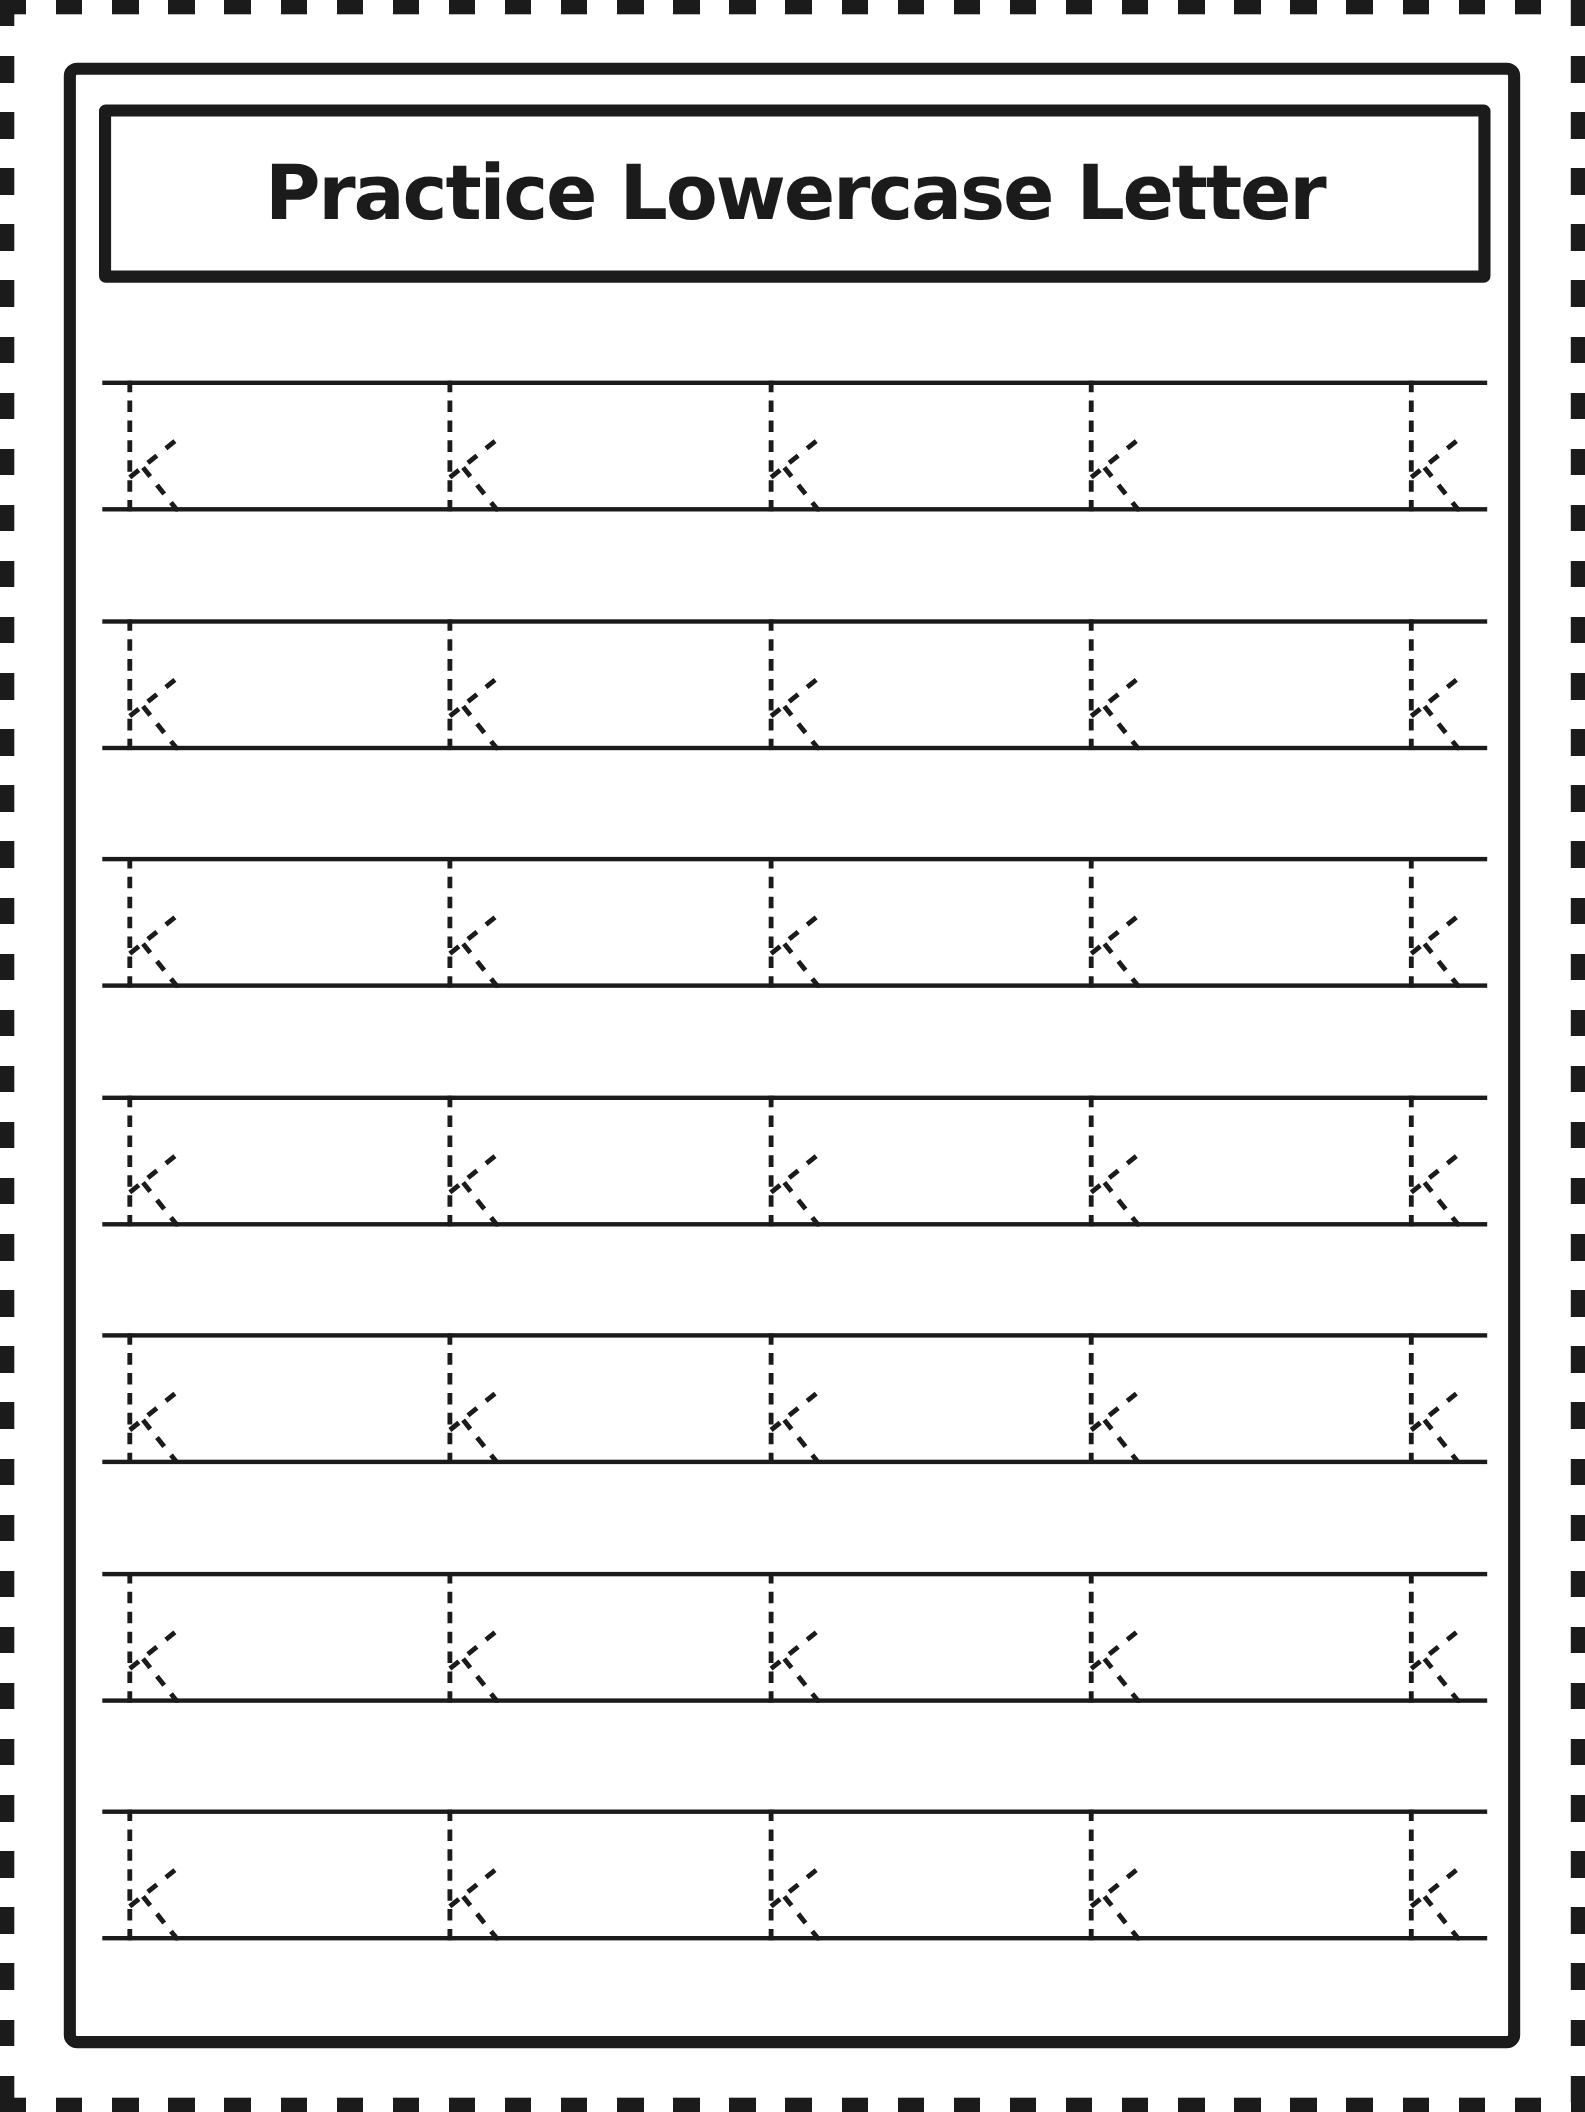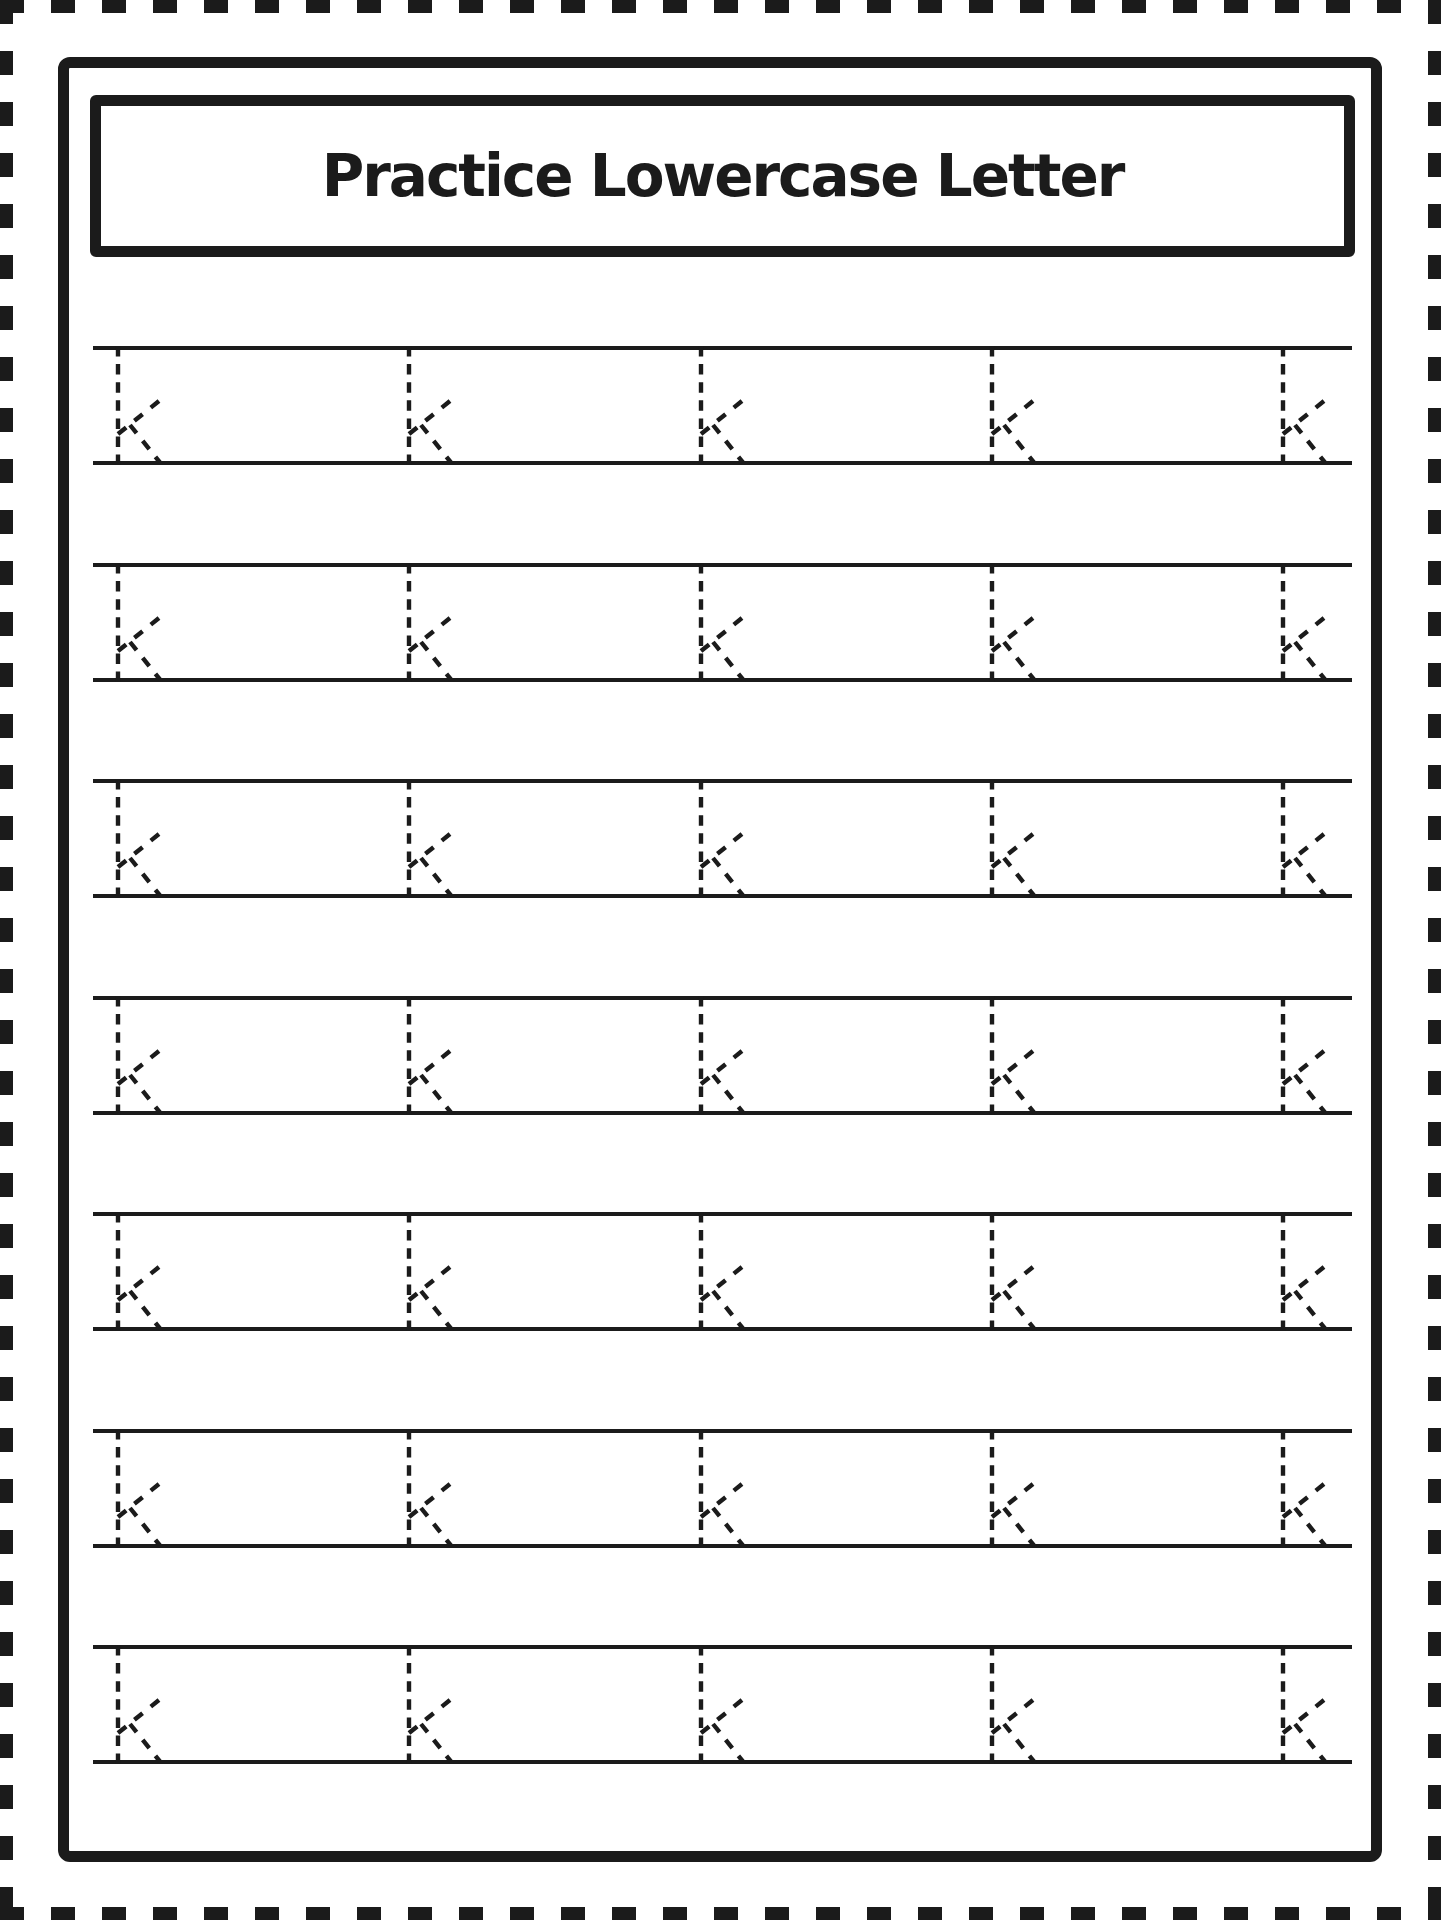--- a/index.html
+++ b/index.html
@@ -29,21 +29,21 @@
     box-sizing:border-box; border:11px solid var(--ink); border-radius:12px;
   }
   
   .title-box {
     position:absolute; left:90px; top:95px; width:1265px; height:162px;
     box-sizing:border-box; border:11px solid var(--ink); border-radius:6px;
     display:flex; align-items:center; justify-content:center;
     background:var(--paper);
   }
   .title {
-    margin:16px; font-size:58px; font-weight:bold; letter-spacing:-2px;
+    margin:16px; font-size:69px; font-weight:bold; letter-spacing:-2px;
     color:var(--ink); white-space:nowrap; line-height:1;
   }
   
   .practice-area { position:absolute; inset:0; }
   .row { position:absolute; left:93px; width:1259px; height:119px; }
   .row-line { position:absolute; left:0; right:0; height:4px; background:var(--ink); }
   .row-line.top { top:0; }
   .row-line.bottom { bottom:0; }
   .letter { position:absolute; top:0; width:52px; height:119px; color:var(--ink); }
   .letter svg { display:block; width:52px; height:119px; }

